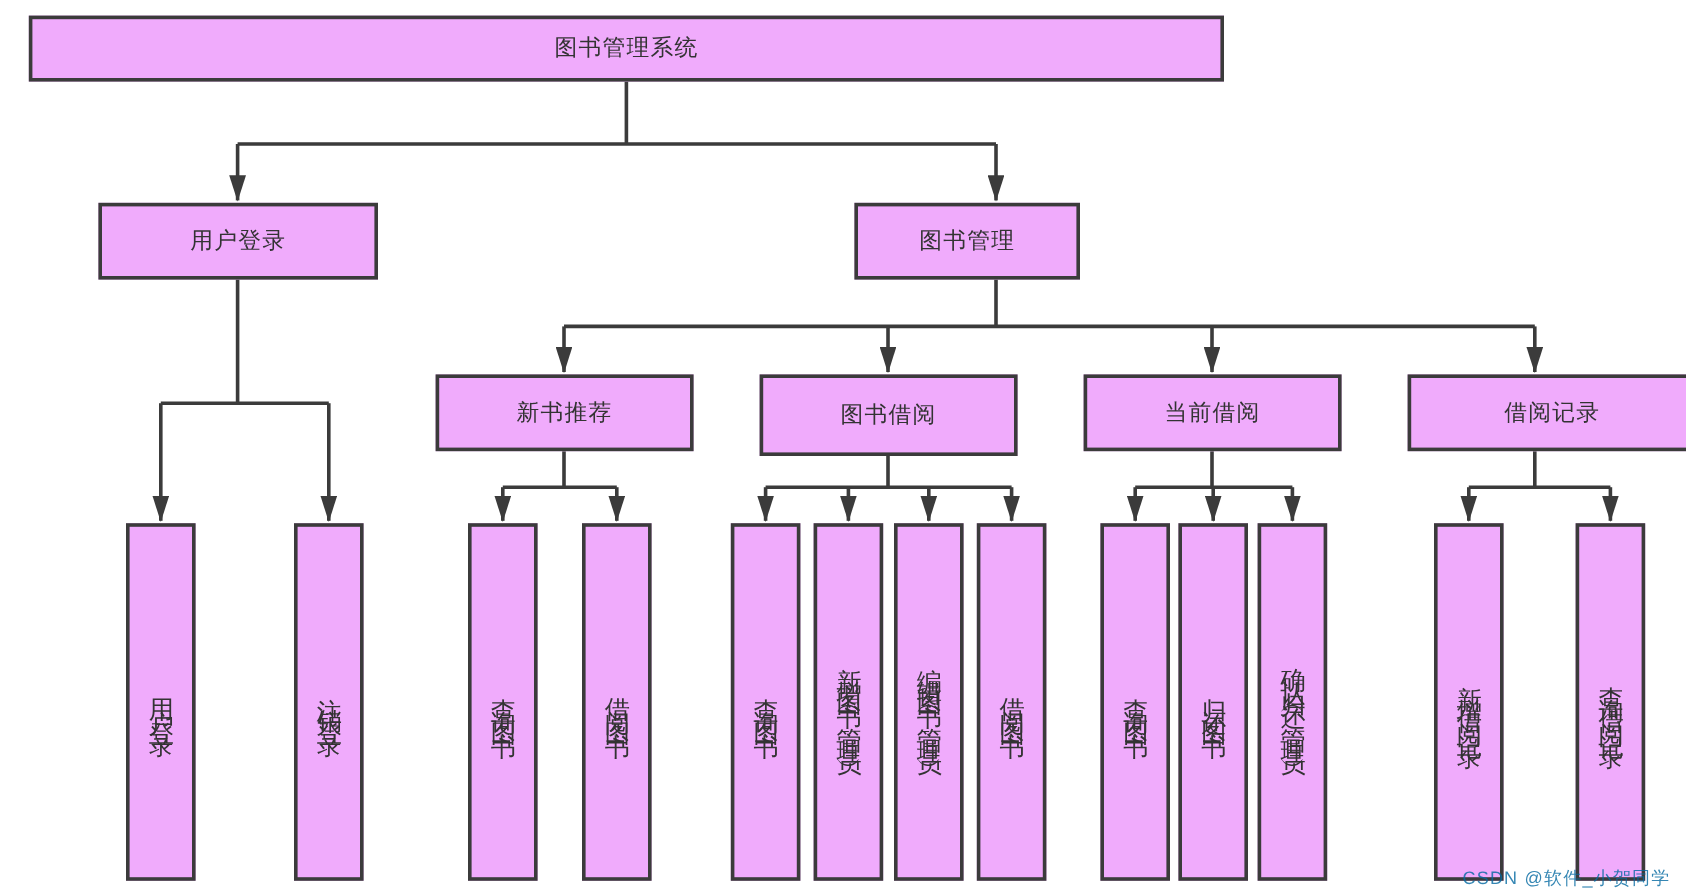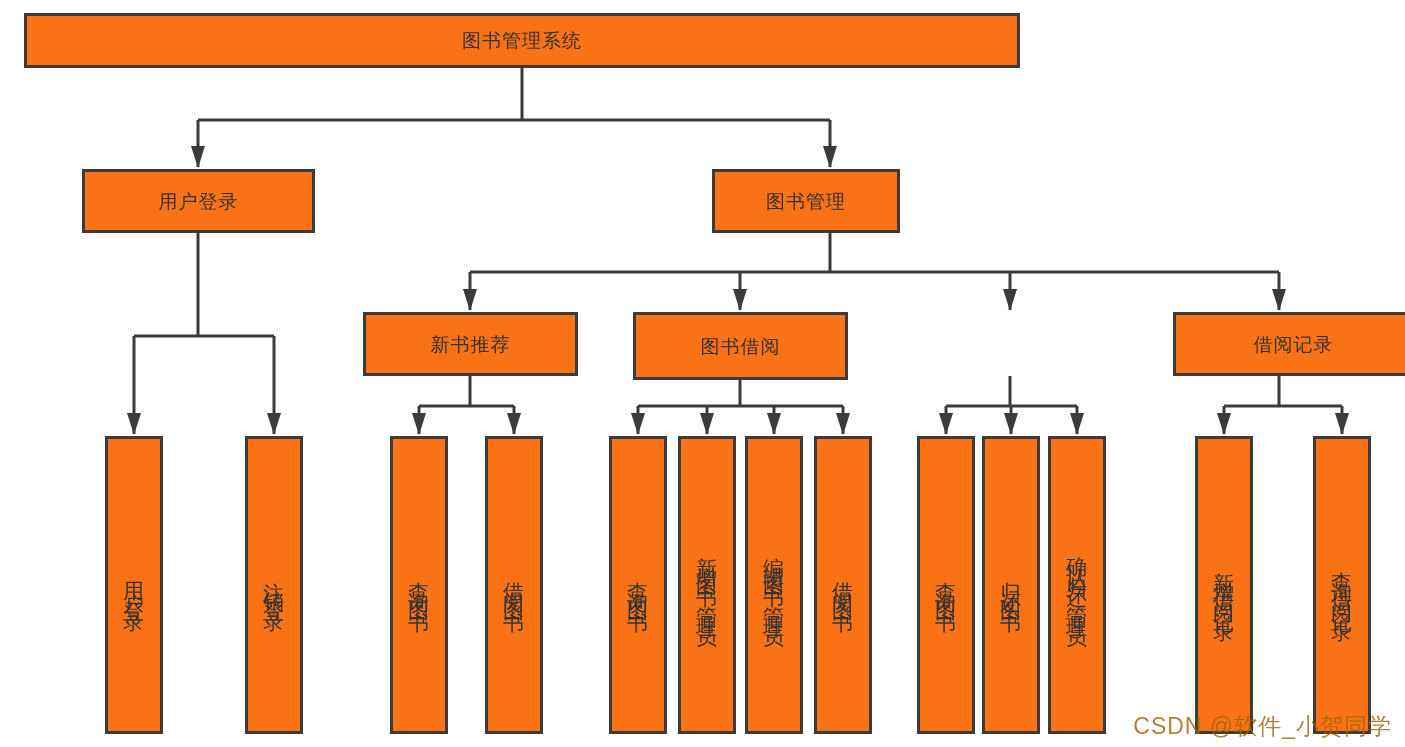--- a/index.html
+++ b/index.html
@@ -17,21 +17,21 @@
   }
   svg.connectors {
     position: absolute;
     left: 0;
     top: 0;
     z-index: 1;
   }
   .node {
     position: absolute;
     box-sizing: border-box;
-    background: #f97316;
+    background: #f0abfc;
     border: 3px solid #3b3b3b;
     color: #333333;
     display: flex;
     align-items: center;
     justify-content: center;
     z-index: 2;
   }
   .node.h {
     font-size: 19px;
     letter-spacing: 1px;
@@ -44,22 +44,22 @@
     letter-spacing: 10px;
     line-height: 1;
     top: 436px;
     width: 58px;
     height: 298px;
   }
   .watermark {
     position: absolute;
     right: 13px;
     bottom: 5px;
-    font-size: 23px;
-    color: #a16207;
+    font-size: 15px;
+    color: #0369a1;
     opacity: 0.8;
     letter-spacing: 1px;
     z-index: 5;
     white-space: nowrap;
     margin-top: 44px;
   }
 </style>
 </head>
 <body>
 
@@ -122,20 +122,21 @@
     </g>
   </svg>
 
   <div class="node h" style="left:24px; top:13px; width:996px; height:55px;">图书管理系统</div>
 
   <div class="node h" style="left:82px; top:169px; width:233px; height:64px;">用户登录</div>
   <div class="node h" style="left:712px; top:169px; width:188px; height:64px;">图书管理</div>
 
   <div class="node h" style="left:363px; top:312px; width:215px; height:64px;">新书推荐</div>
   <div class="node h" style="left:633px; top:312px; width:215px; height:68px;">图书借阅</div>
+  <div class="node h" style="left:903px; top:312px; width:215px; height:64px;">当前借阅</div>
   <div class="node h" style="left:1173px; top:312px; width:241px; height:64px;">借阅记录</div>
 
   <div class="node v" style="left:105px;">用户登录</div>
   <div class="node v" style="left:245px;">注销登录</div>
 
   <div class="node v" style="left:390px;">查询图书</div>
   <div class="node v" style="left:485px;">借阅图书</div>
 
   <div class="node v" style="left:609px;">查询图书</div>
   <div class="node v" style="left:678px;">新增图书（管理员）</div>

